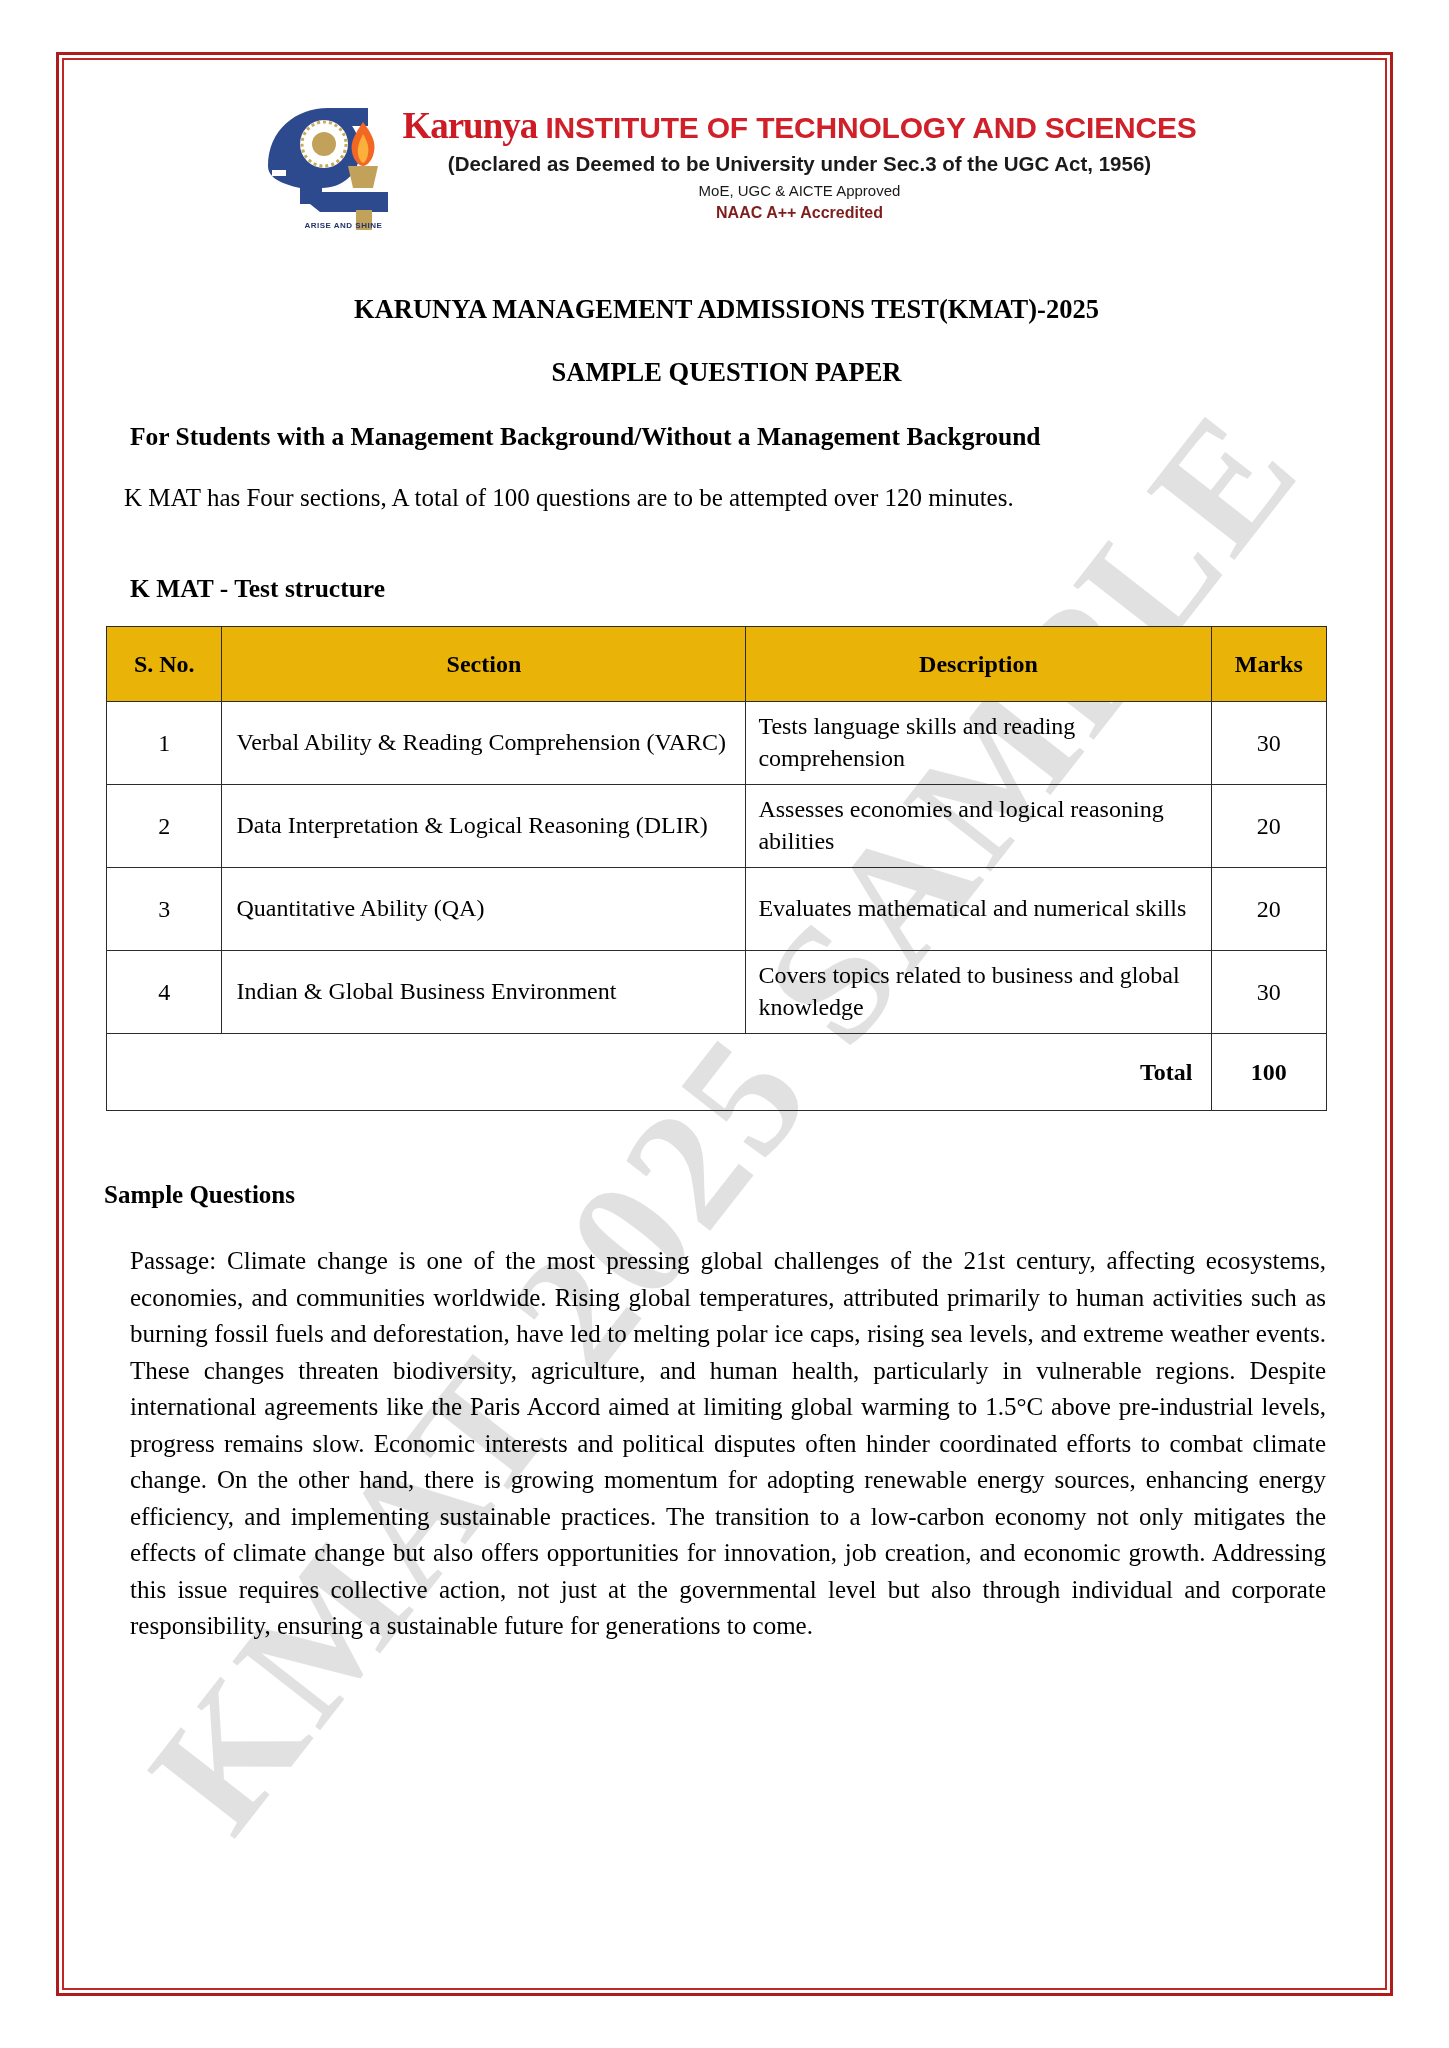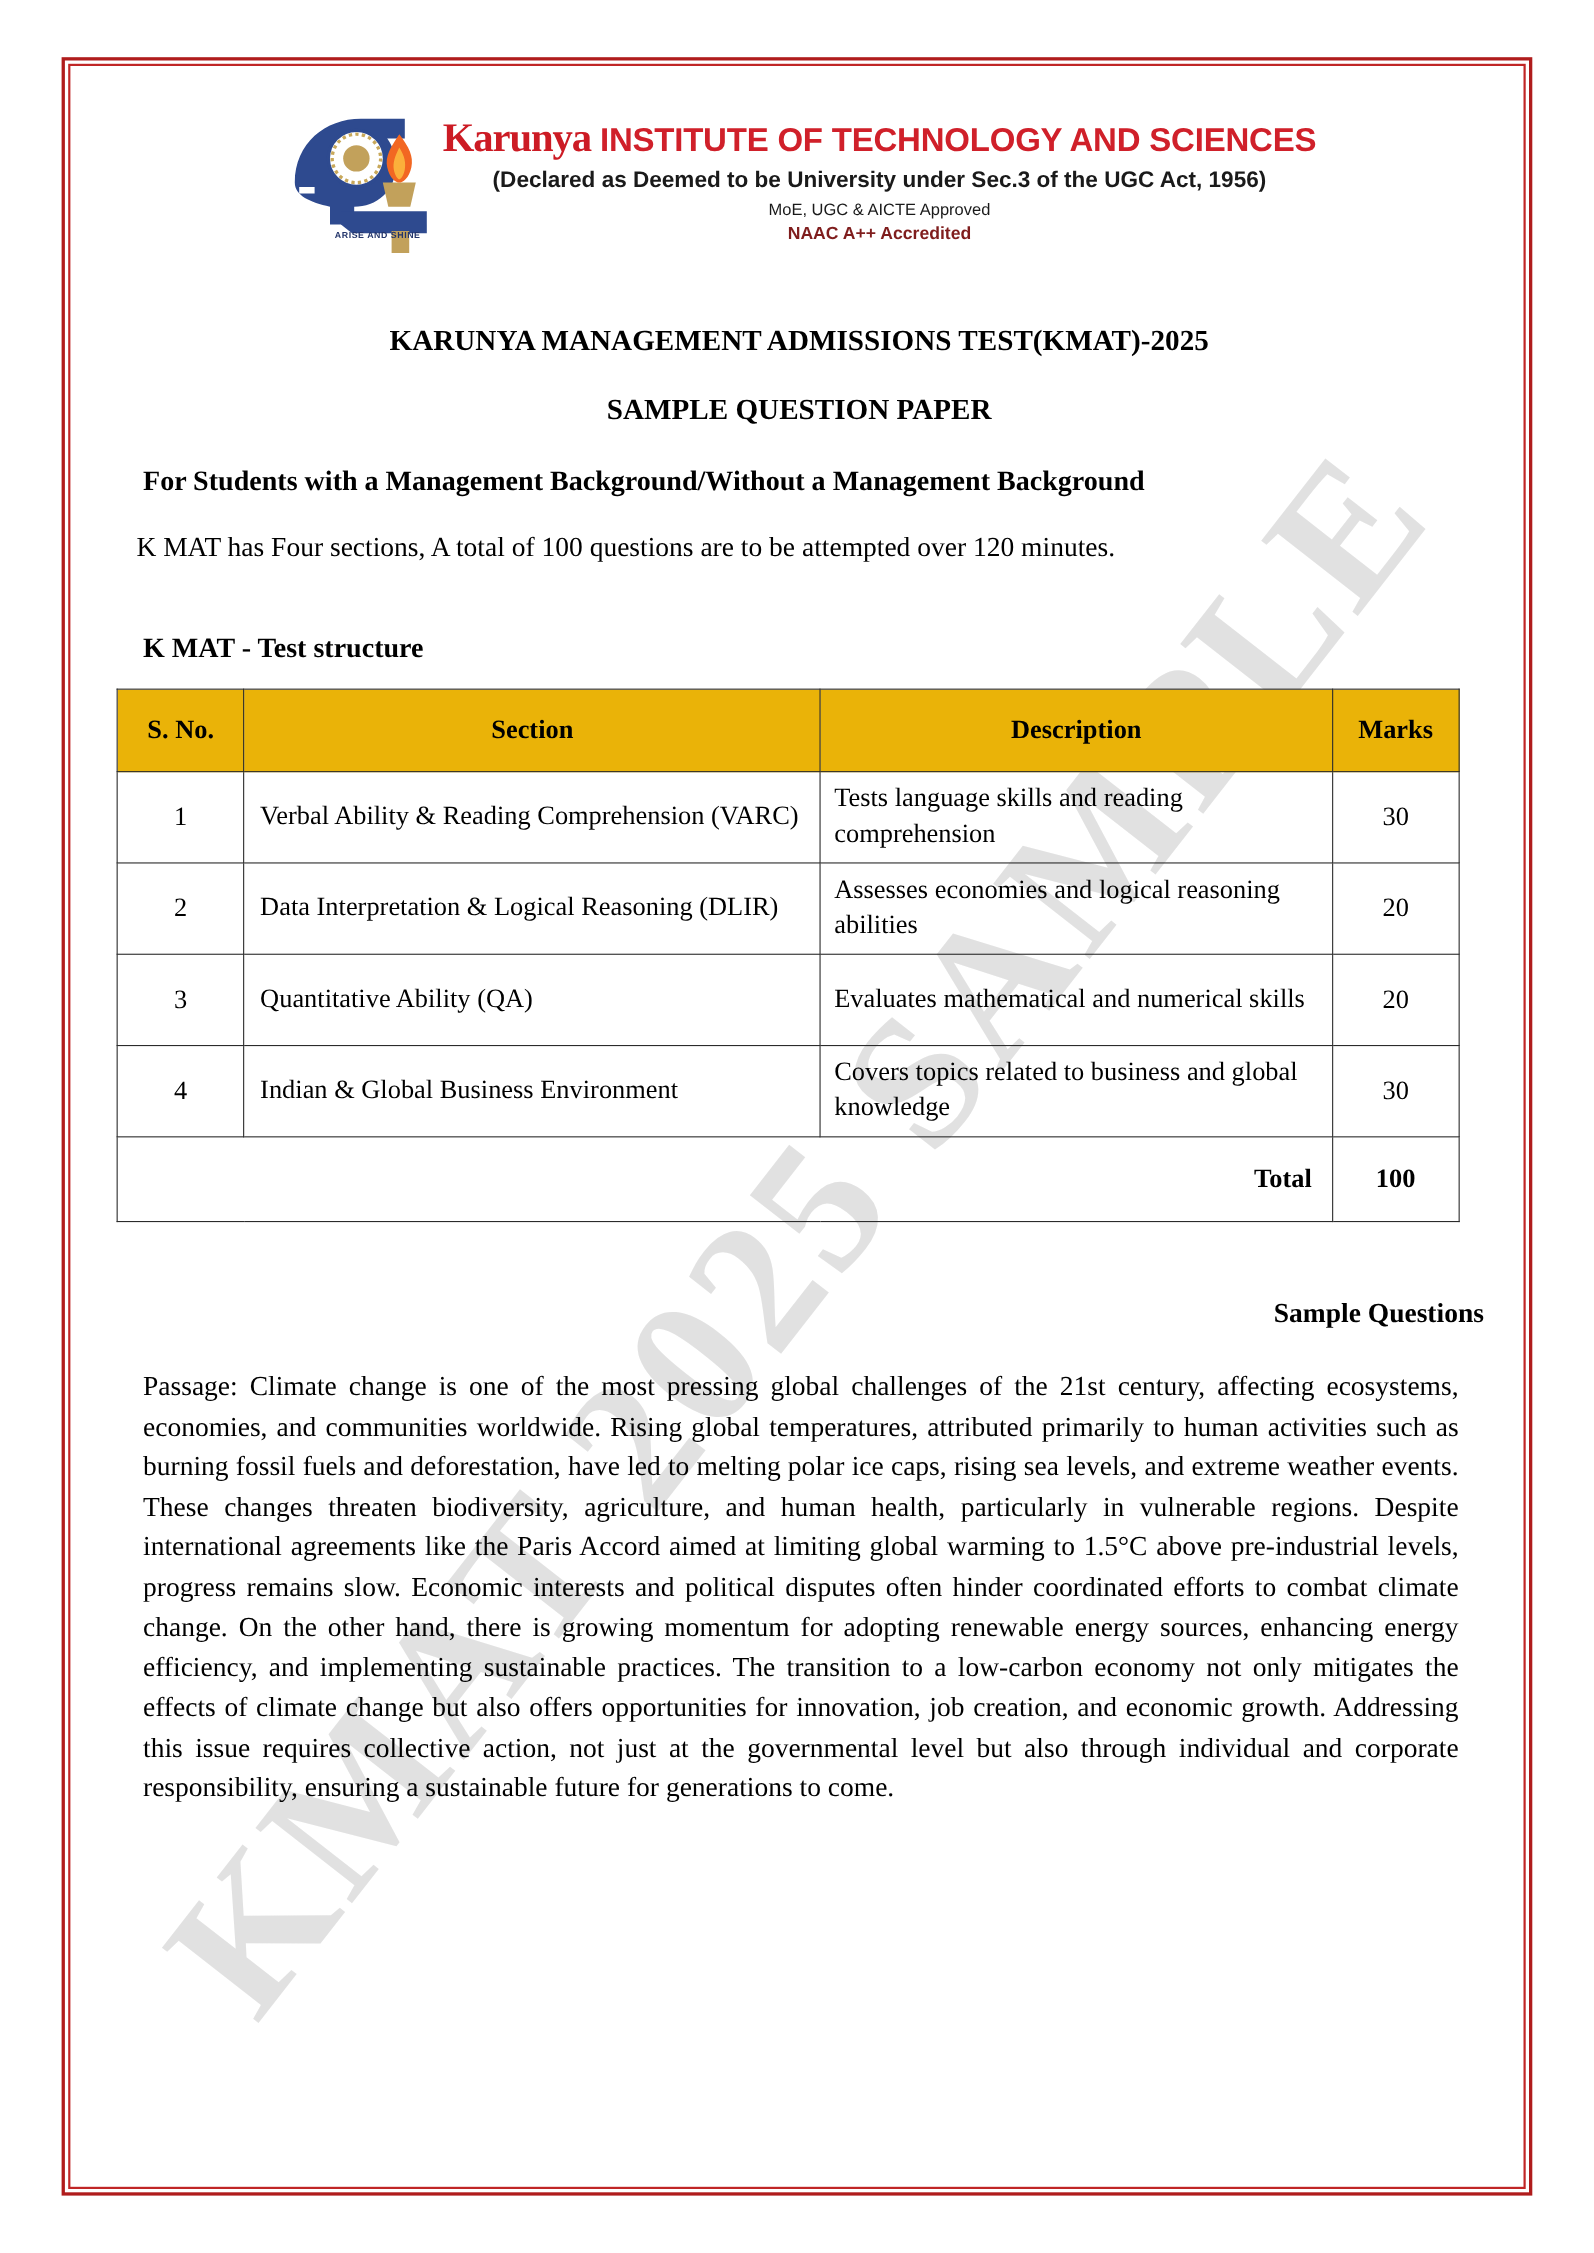--- a/index.html
+++ b/index.html
@@ -80,21 +80,21 @@
     width: 140px;
     height: 140px;
     flex: 0 0 140px;
     position: relative;
     margin-right: 6px;
     margin-top: 4px;
   }
   .logo-caption {
     position: absolute;
     left: 48px;
-    bottom: 14px;
+    bottom: 2px;
     font-family: "Liberation Sans", sans-serif;
     font-size: 8px;
     font-weight: bold;
     line-height: 1.05;
     color: #23356b;
     text-align: center;
     letter-spacing: .5px;
   }
   .letterhead-text {
     padding-top: 16px;
@@ -222,21 +222,21 @@
     height: 56px;
   }
   td.total-value {
     text-align: center;
     font-weight: bold;
     font-size: 25px;
   }
 
   
   .sample-questions {
-    text-align: right;
+    text-align: left;
     font-weight: bold;
     font-size: 25px;
     margin-top: 70px;
   }
   .section-heading {
     font-weight: bold;
     font-size: 25.5px;
     margin-top: 42px;
     margin-left: 26px;
   }

